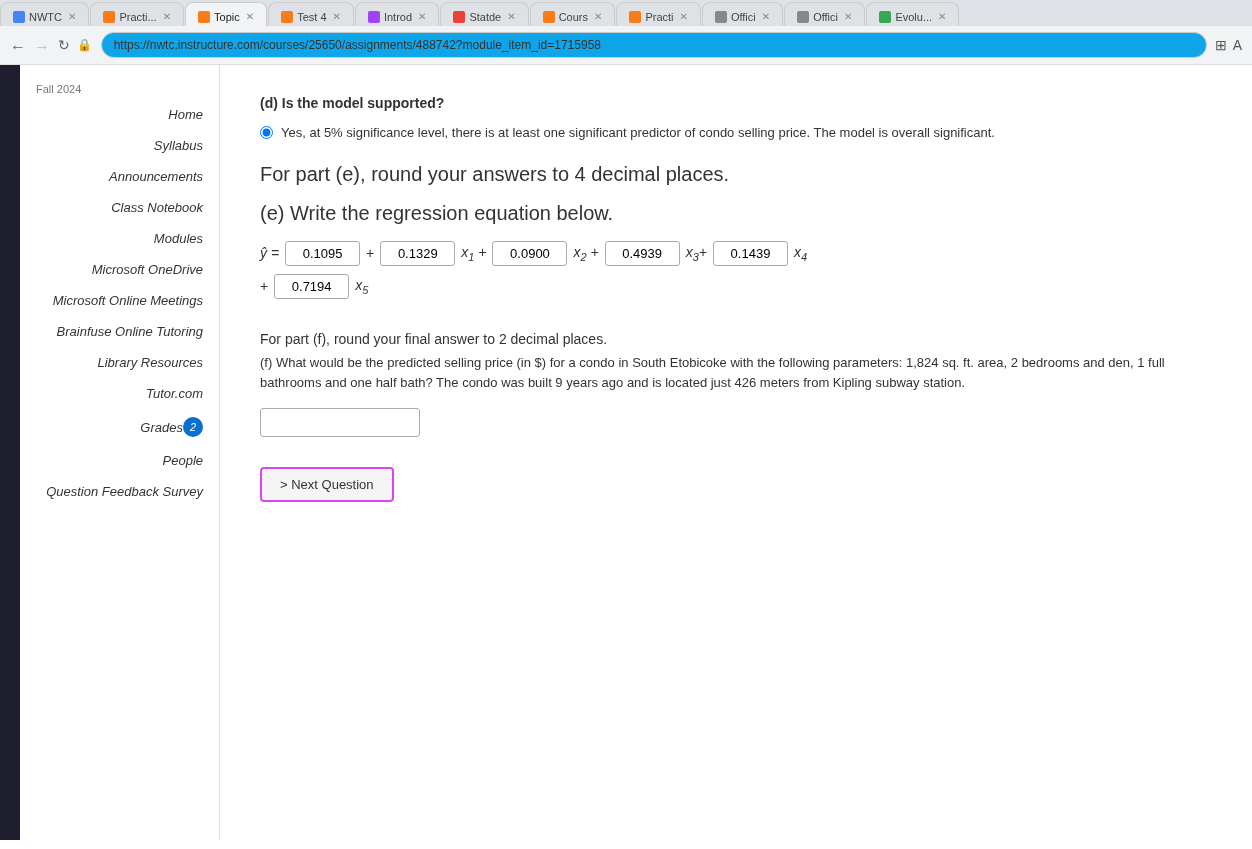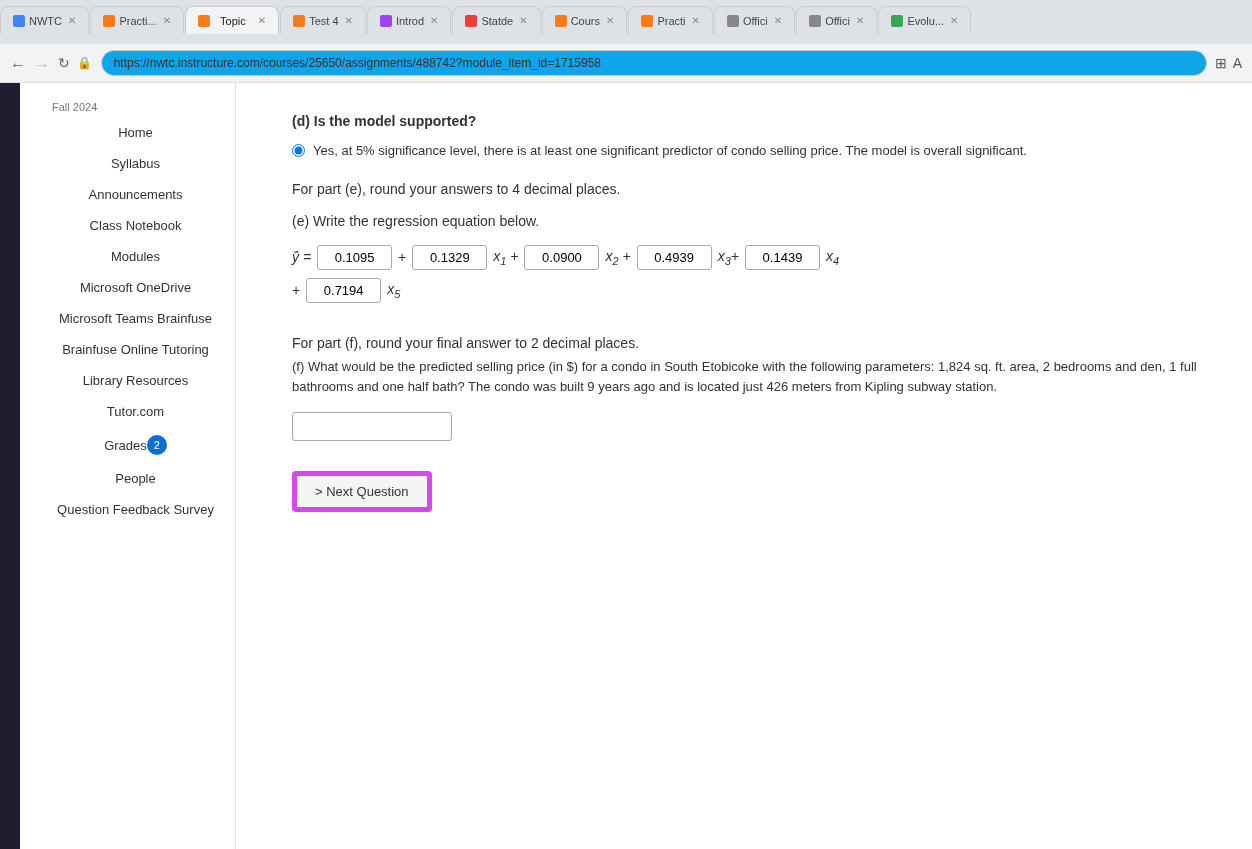--- a/index.html
+++ b/index.html
@@ -5,24 +5,24 @@
     * { box-sizing: border-box; margin: 0; padding: 0; }
     body { font-family: Arial, sans-serif; font-size: 13px; background: #fff; overflow: hidden; }
 
     
     .browser-chrome {
       background: #f1f3f4;
       border-bottom: 1px solid #ddd;
     }
     .tab-bar {
       display: flex;
-      align-items: flex-start;
+      align-items: center;
       padding: 6px 0 0 0;
       background: #dee1e6;
-      height: 44px;
+      height: 26px;
       overflow: hidden;
     }
     .tab {
       display: flex;
       align-items: center;
       padding: 0 12px;
       height: 28px;
       background: #dee1e6;
       border-radius: 8px 8px 0 0;
       font-size: 11px;
@@ -31,21 +31,20 @@
       border: 1px solid #ccc;
       border-bottom: none;
       margin-right: 1px;
       cursor: pointer;
       max-width: 130px;
       overflow: hidden;
     }
     .tab.active {
       background: #f1f3f4;
       color: #222;
-      gap: 6px;
     }
     .tab-close {
       margin-left: 6px;
       font-size: 10px;
       color: #888;
     }
     .tab-icon {
       width: 12px;
       height: 12px;
       margin-right: 4px;
@@ -80,21 +79,20 @@
       display: flex;
       gap: 6px;
       font-size: 14px;
       color: #555;
     }
 
     
     .app-layout {
       display: flex;
       height: calc(849px - 74px);
-      gap: 16px;
     }
 
     
     .left-rail {
       width: 20px;
       background: #1e1e2e;
       flex-shrink: 0;
     }
 
     
@@ -111,21 +109,22 @@
       color: #777;
       padding: 8px 16px 4px;
     }
     .nav-item {
       padding: 8px 16px;
       font-size: 13px;
       color: #333;
       cursor: pointer;
       display: flex;
       align-items: center;
-      justify-content: center;
+      justify-content: flex-end;
+      font-style: italic;
     }
     .badge {
       background: #0770d2;
       color: white;
       border-radius: 50%;
       width: 20px;
       height: 20px;
       display: flex;
       align-items: center;
       justify-content: center;
@@ -158,21 +157,21 @@
       font-size: 13px;
       color: #333;
       line-height: 1.5;
     }
     .radio-option input[type="radio"] {
       margin-top: 3px;
       flex-shrink: 0;
     }
 
     .instruction-text {
-      font-size: 14px;
+      font-size: 20px;
       margin: 16px 0 6px;
       color: #333;
       font-weight: 500;
     }
 
     
     .equation-area {
       margin: 16px 0;
     }
     .equation-row {
@@ -223,21 +222,21 @@
       width: 160px;
       padding: 6px 8px;
       border: 1px solid #aaa;
       border-radius: 3px;
       font-size: 13px;
     }
 
     .next-btn {
       margin-top: 30px;
       padding: 8px 18px;
-      border: 5px solid #d946ef;
+      border: 2px solid #d946ef;
       border-radius: 4px;
       background: #f5f5f5;
       font-size: 13px;
       cursor: pointer;
       color: #333;
     }
 
     sub {
       font-size: 11px;
     }
@@ -336,21 +335,21 @@
     <div class="nav-item">
       <span>Class Notebook</span>
     </div>
     <div class="nav-item">
       <span>Modules</span>
     </div>
     <div class="nav-item">
       <span>Microsoft OneDrive</span>
     </div>
     <div class="nav-item">
-      <span>Microsoft Teams Brainfuse</span>
+      <span>Microsoft Online Meetings</span>
     </div>
     <div class="nav-item">
       <span>Brainfuse Online Tutoring</span>
     </div>
     <div class="nav-item">
       <span>Library Resources</span>
     </div>
     <div class="nav-item">
       <span>Tutor.com</span>
     </div>

